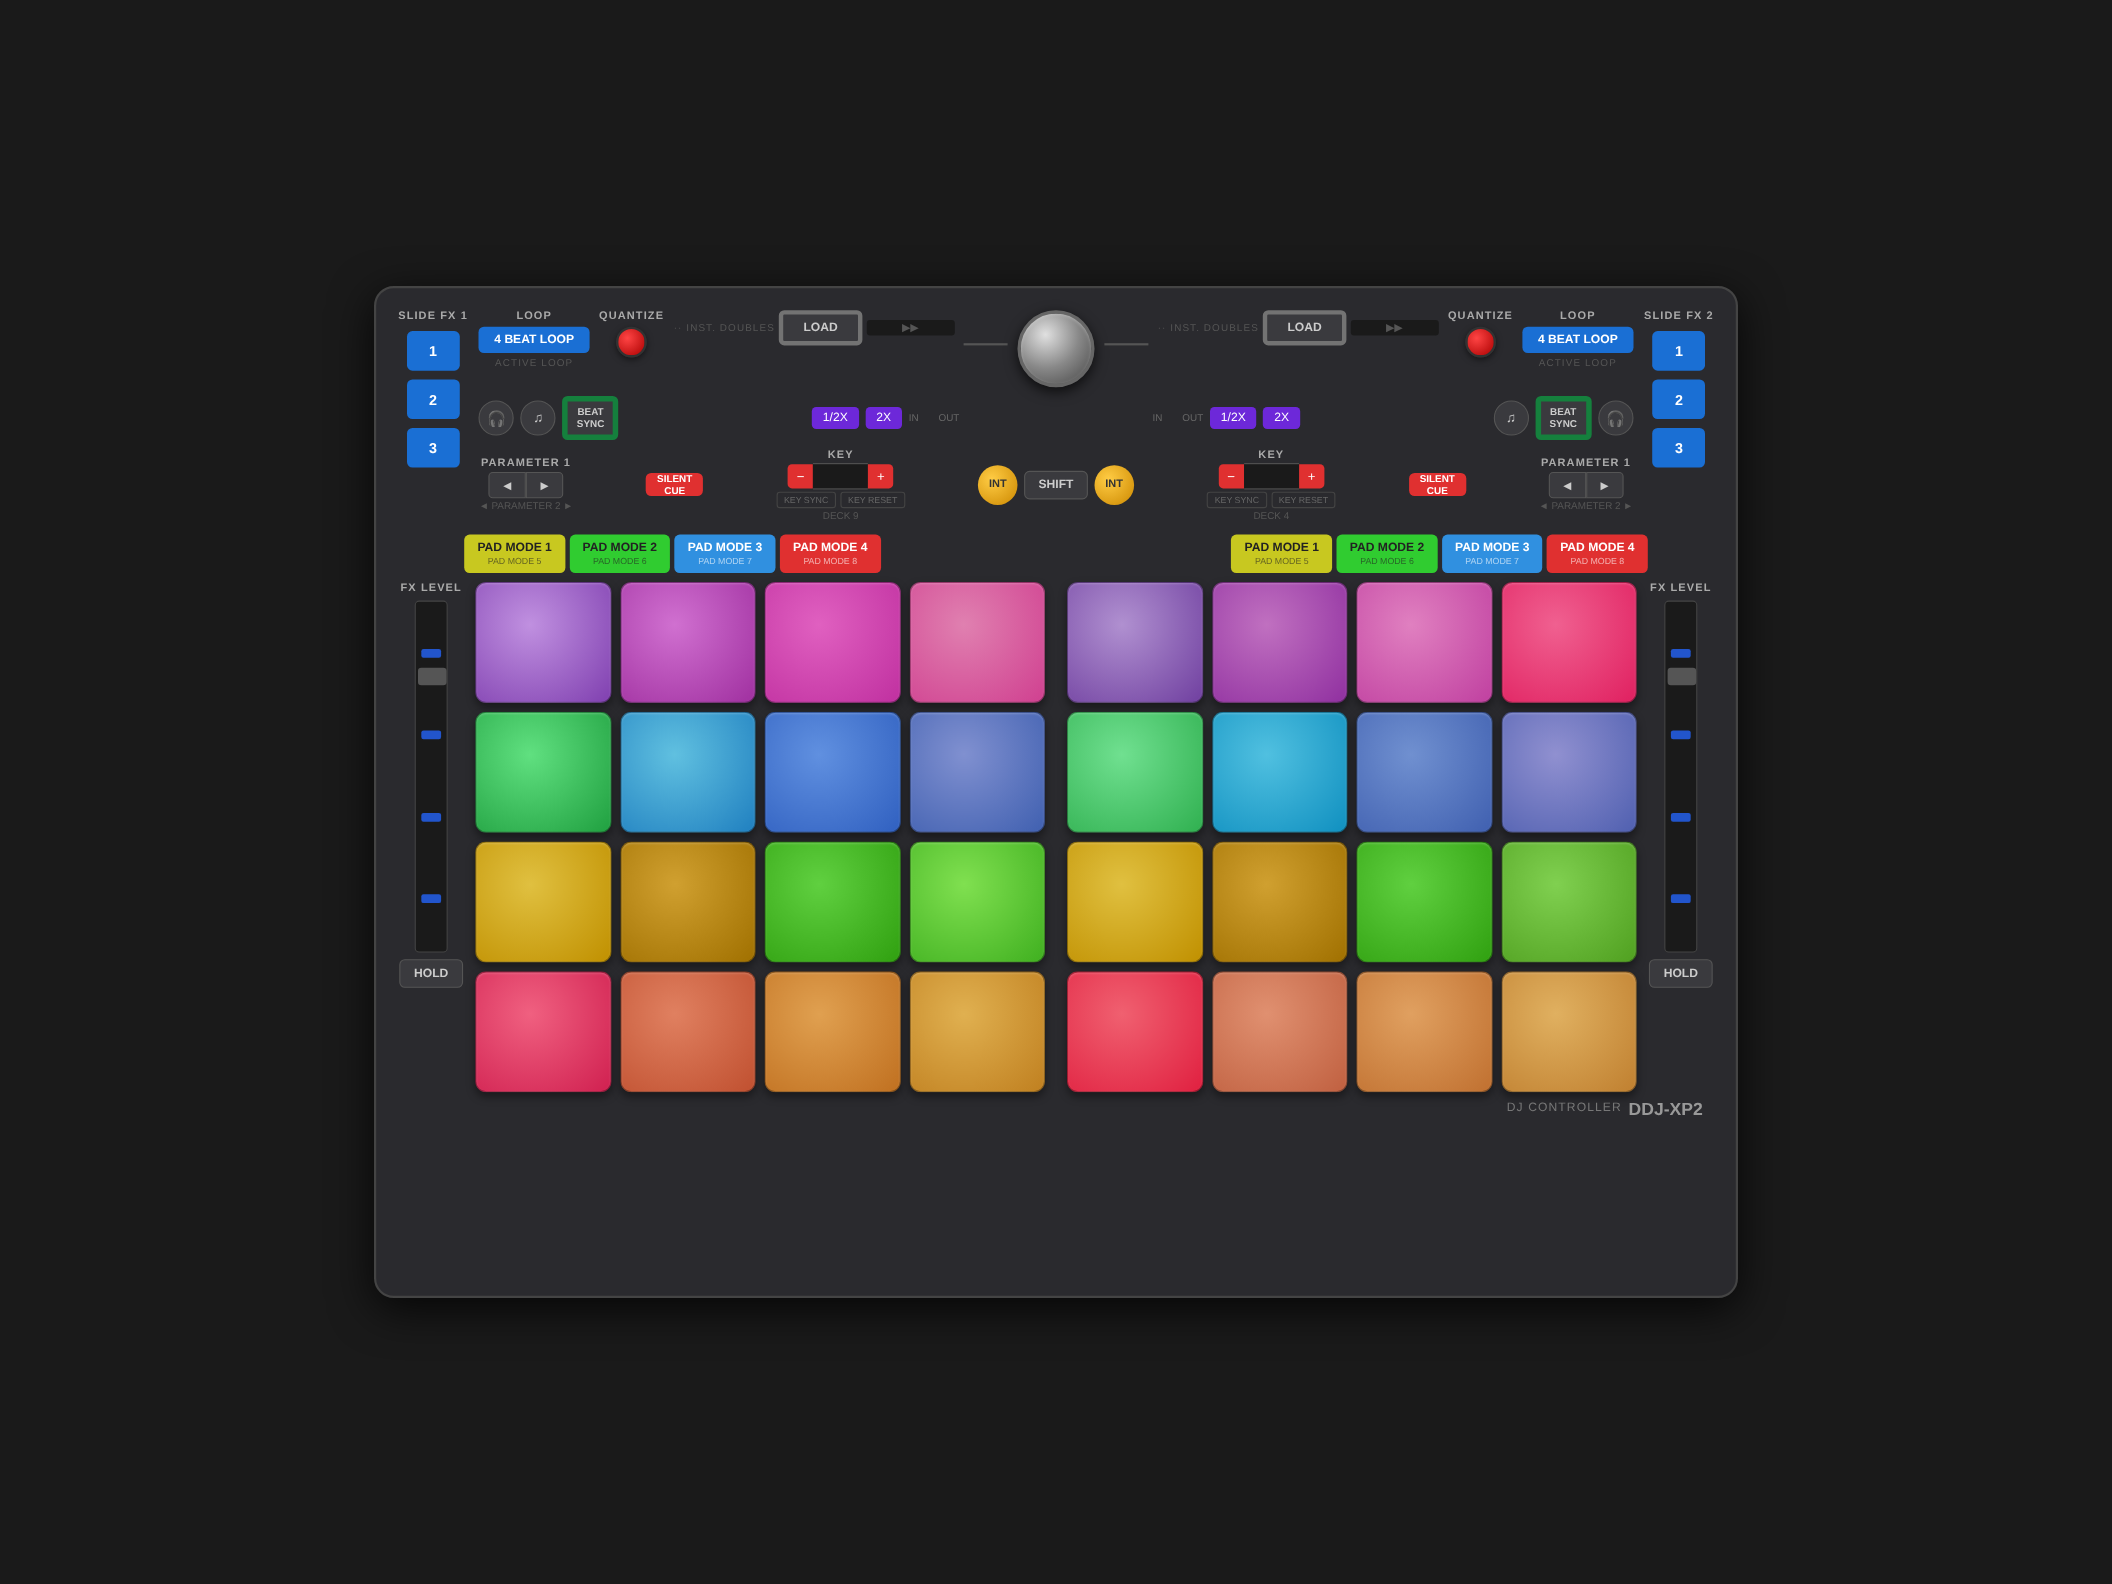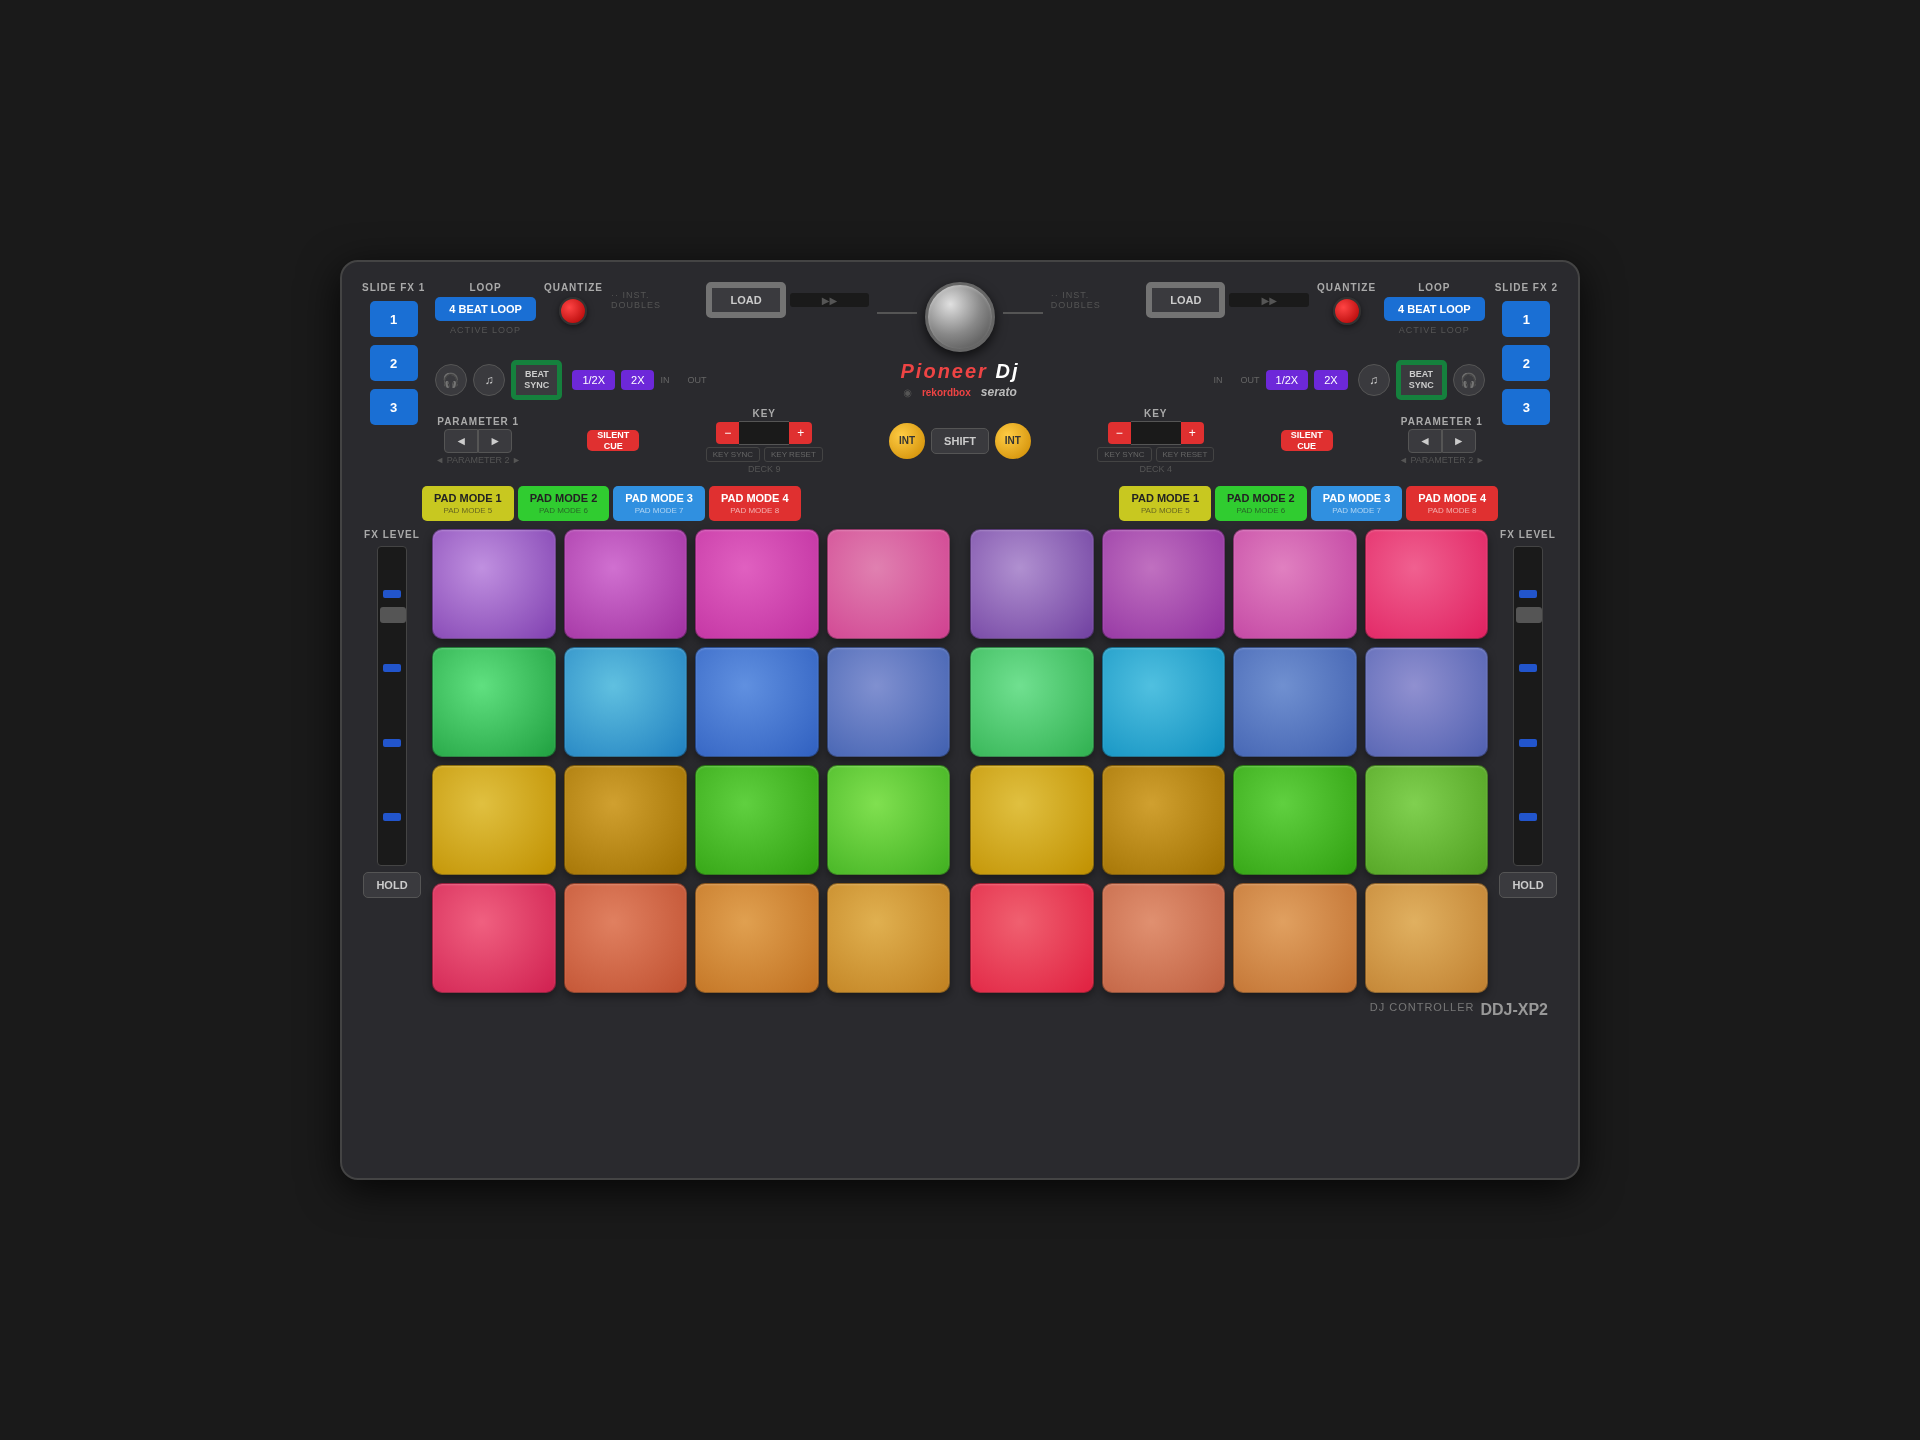--- a/index.html
+++ b/index.html
@@ -113,21 +113,21 @@
       gap: 4px;
     }
     .inst-doubles-label {
       color: #555;
       font-size: 9px;
       letter-spacing: 1px;
     }
     .load-btn {
       background: #3a3a3e;
       color: #ccc;
-      border: 6px solid #737373;
+      border: 4px solid #737373;
       border-radius: 5px;
       padding: 6px 18px;
       font-size: 11px;
       font-weight: bold;
       cursor: pointer;
     }
     .transport-bar {
       background: #1a1a1a;
       border-radius: 3px;
       width: 80px;
@@ -622,30 +622,20 @@
         </div>
         <div style="display:flex; align-items:center; gap:6px;">
           <button class="half-x-btn">1/2X</button>
           <button class="two-x-btn">2X</button>
           <div style="display:flex; gap:18px; font-size:9px; color:#666;">
             <span>IN</span>
             <span>OUT</span>
           </div>
         </div>
 
-        <div class="logo-area">
-          <div class="pioneer-logo">
-            <span>Pioneer</span> <span style="color:white; font-style:italic;">Dj</span>
-          </div>
-          <div class="software-logos">
-            <span style="font-size:10px; color:#555;">◉</span>
-            <span class="rekordbox-logo">rekordbox</span>
-            <span class="serato-logo">serato</span>
-          </div>
-        </div>
 
         <div style="display:flex; align-items:center; gap:6px;">
           <div style="display:flex; gap:18px; font-size:9px; color:#666;">
             <span>IN</span>
             <span>OUT</span>
           </div>
           <button class="half-x-btn">1/2X</button>
           <button class="two-x-btn">2X</button>
         </div>
         <div style="display:flex; align-items:center; gap:6px;">

